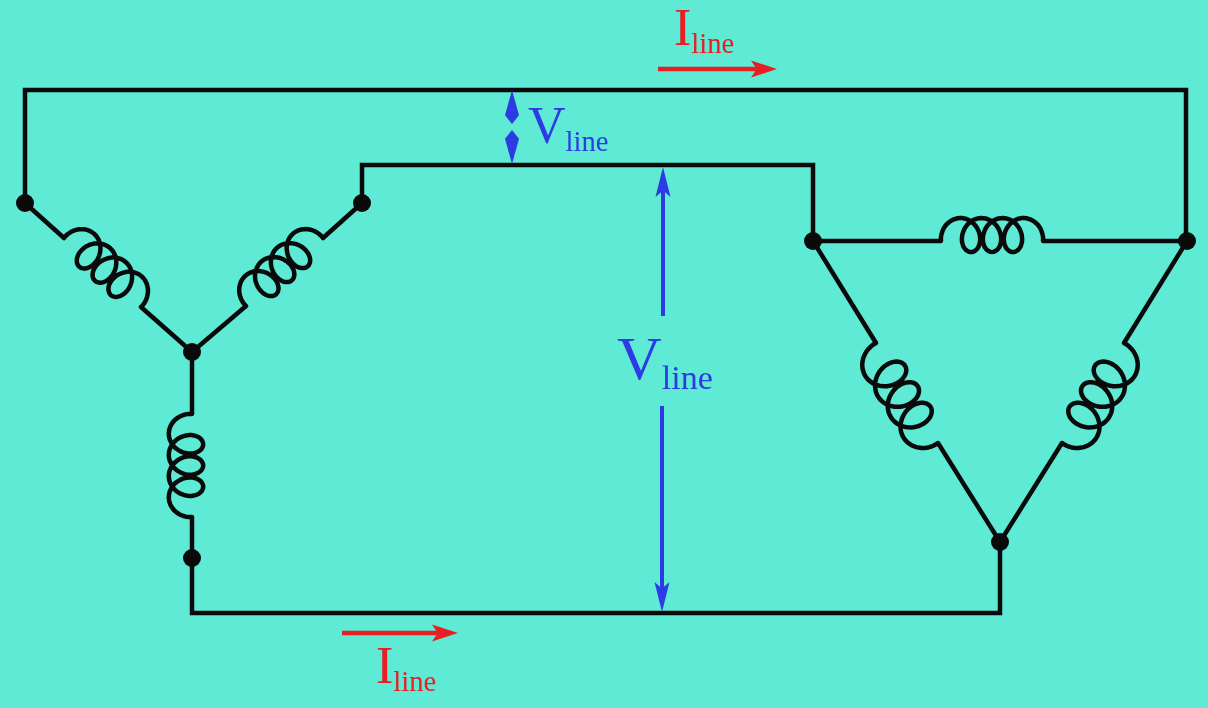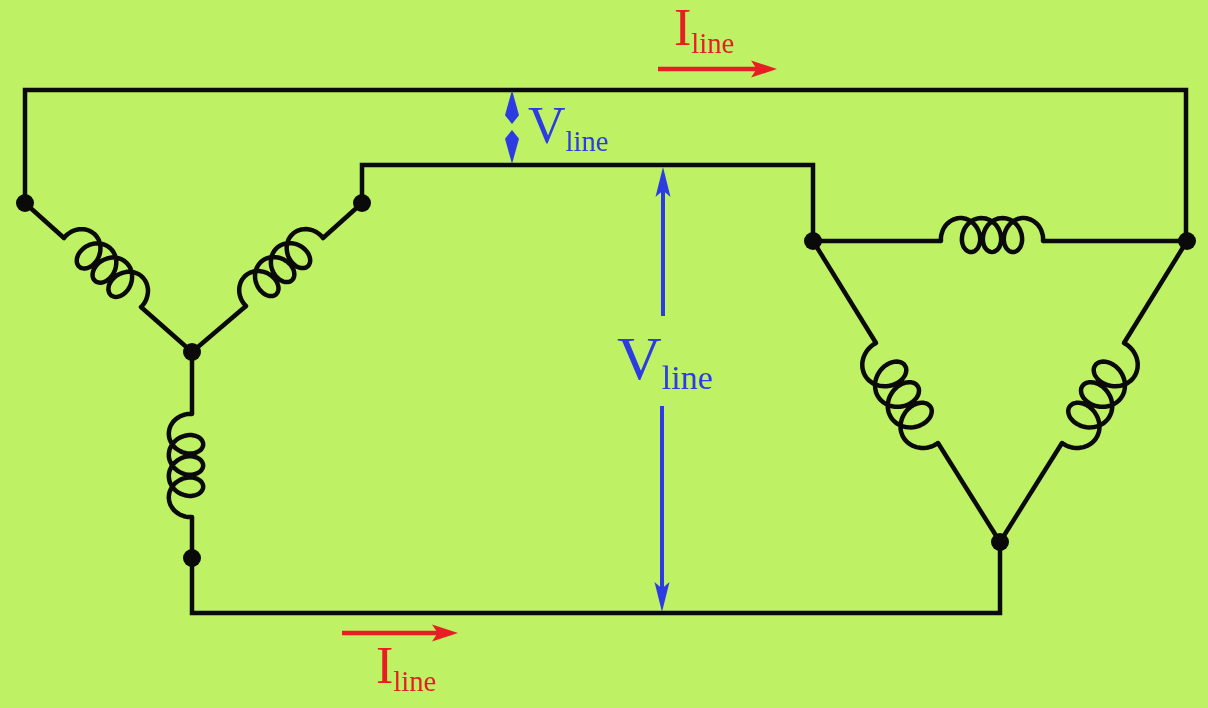--- a/index.html
+++ b/index.html
@@ -15,21 +15,21 @@
     position:absolute;
     line-height:1;
     white-space:nowrap;
     font-family:"Liberation Serif","DejaVu Serif",serif;
   }
   .lbl .sub{font-size:0.55em;vertical-align:-0.28em;letter-spacing:0;}
 </style>
 </head>
 <body>
 
-<div class="stage" style="background: #bef264;">
+<div class="stage" style="background: #5eead4;">
 
   <svg width="1208" height="708" viewBox="0 0 1208 708" xmlns="http://www.w3.org/2000/svg">
     <g>
         <polyline points="25.0,203.0 25.0,90.0 1186.0,90.0 1186.0,241.0" fill="none" stroke="#0a0a0a" stroke-width="4.5" stroke-linejoin="miter" stroke-linecap="butt"></polyline>
         <polyline points="362.0,203.0 362.0,165.0 813.0,165.0 813.0,241.0" fill="none" stroke="#0a0a0a" stroke-width="4.5" stroke-linejoin="miter" stroke-linecap="butt"></polyline>
         <polyline points="25.0,203.0 64.0,238.0" fill="none" stroke="#0a0a0a" stroke-width="4.5" stroke-linejoin="miter" stroke-linecap="butt"></polyline>
         <polyline points="141.0,307.0 192.0,352.0" fill="none" stroke="#0a0a0a" stroke-width="4.5" stroke-linejoin="miter" stroke-linecap="butt"></polyline>
         <polyline points="362.0,203.0 323.0,238.0" fill="none" stroke="#0a0a0a" stroke-width="4.5" stroke-linejoin="miter" stroke-linecap="butt"></polyline>
         <polyline points="246.0,306.0 192.0,352.0" fill="none" stroke="#0a0a0a" stroke-width="4.5" stroke-linejoin="miter" stroke-linecap="butt"></polyline>
         <polyline points="192.0,352.0 192.0,414.0" fill="none" stroke="#0a0a0a" stroke-width="4.5" stroke-linejoin="miter" stroke-linecap="butt"></polyline>

